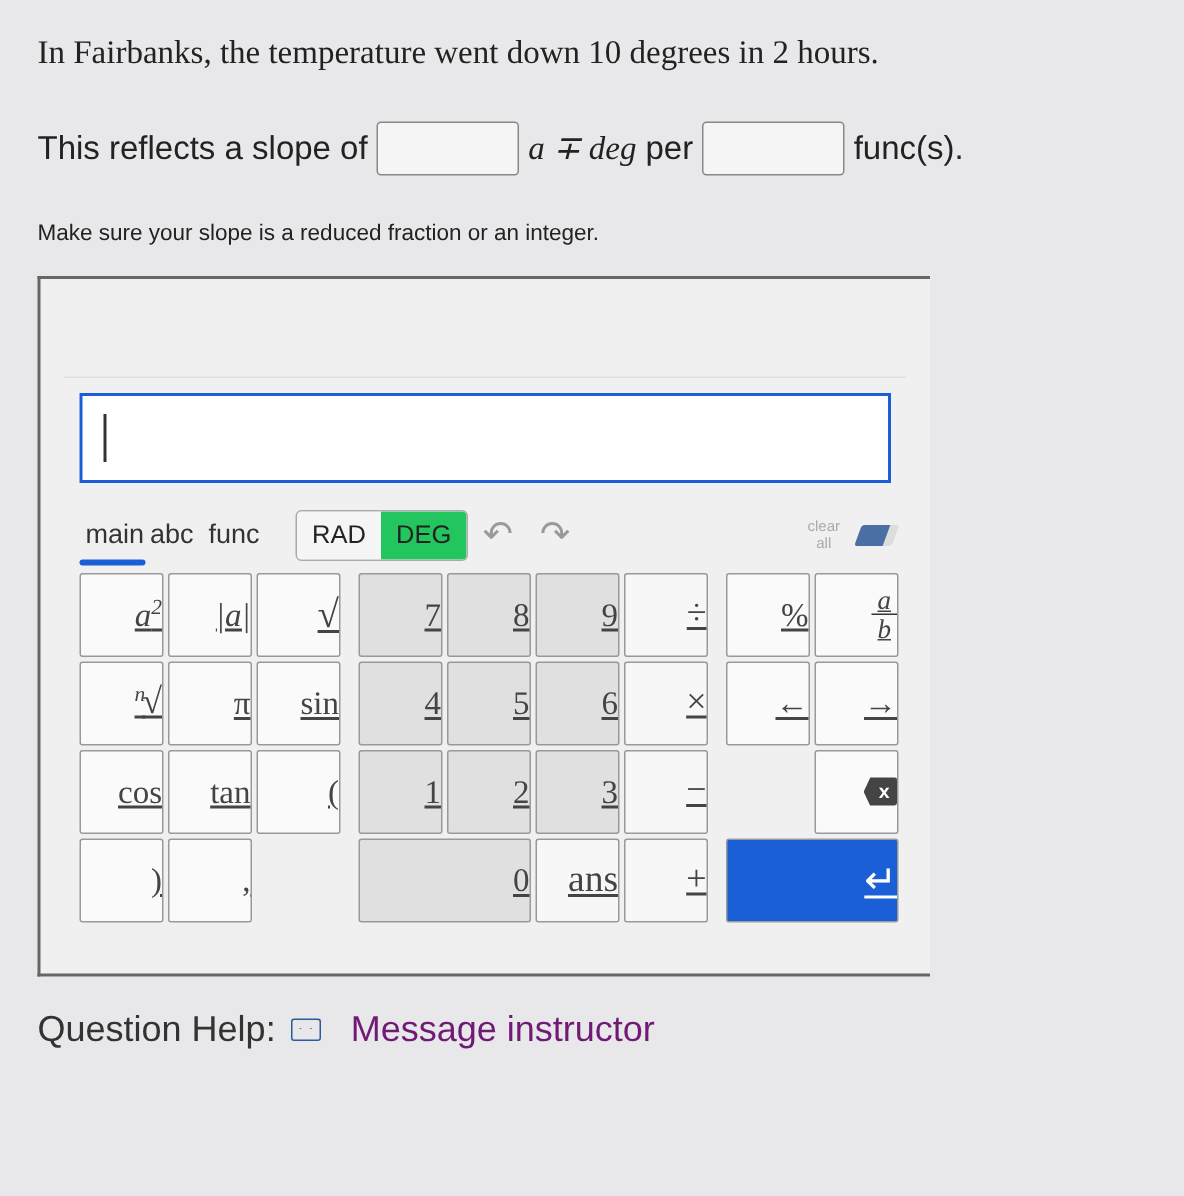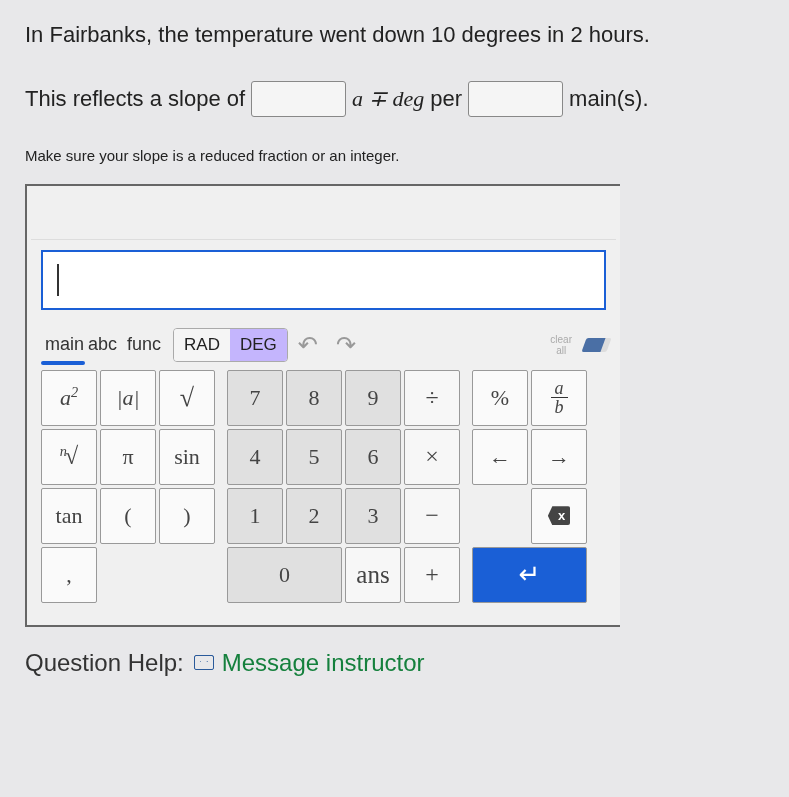--- a/index.html
+++ b/index.html
@@ -7,20 +7,21 @@
       font-family: Arial, Helvetica, sans-serif;
       background: #e8e8ea;
       padding: 20px 25px;
       color: #222;
       width: 789px;
     }
     .problem-line1 {
       font-size: 22px;
       margin-bottom: 30px;
       line-height: 1.4;
+      font-family: Liberation Serif, serif;
     }
     .problem-line2 {
       font-size: 22px;
       margin-bottom: 30px;
       display: flex;
       align-items: center;
       gap: 6px;
       flex-wrap: wrap;
     }
     .blank-input {
@@ -34,21 +35,21 @@
     }
     .italic { font-style: italic; font-family: 'Times New Roman', serif; }
     .hint-text {
       font-size: 15px;
       margin-bottom: 20px;
     }
     .calc-frame {
       border: 2px solid #666;
       border-right: none;
       width: 595px;
-      padding: 4px;
+      padding: 16px;
       background: #f0f0f0;
     }
     .calc-empty-top {
       height: 50px;
       border-bottom: 1px solid #ddd;
     }
     .calc-display-wrap {
       padding: 10px;
     }
     .calc-display {
@@ -87,30 +88,30 @@
       width: 44px;
       height: 4px;
       background: #1a5fd6;
       border-radius: 2px;
     }
     .mode-toggle {
       display: flex;
       border: 1px solid #aaa;
       border-radius: 4px;
       overflow: hidden;
-      margin-left: 6px;
+      margin-left: 18px;
     }
     .mode-btn {
       padding: 6px 10px;
       background: #f5f5f5;
       font-size: 17px;
       cursor: pointer;
     }
     .mode-btn.selected {
-      background: #c4b5fd;
+      background: #22c55e;
     }
     .hist-btn {
       font-size: 24px;
       color: #999;
       padding: 0 8px;
       cursor: pointer;
     }
     .clear-btn {
       font-size: 10px;
       color: #aaa;
@@ -146,26 +147,27 @@
       gap: 3px;
     }
     .grid-func { grid-template-columns: repeat(3, 56px); grid-template-rows: repeat(4, 56px); }
     .grid-num  { grid-template-columns: repeat(4, 56px); grid-template-rows: repeat(4, 56px); }
     .grid-side { grid-template-columns: repeat(2, 56px); grid-template-rows: repeat(4, 56px); }
     .key {
       border: 1.5px solid #999;
       background: #fafafa;
       display: flex;
       align-items: center;
-      justify-content: center;
+      justify-content: flex-end;
       font-size: 22px;
       font-family: 'Times New Roman', serif;
       cursor: pointer;
       border-radius: 2px;
       color: #444;
+      text-decoration: underline;
     }
     .key.num { background: #e0e0e0; }
     .key.op { background: #f7f7f7; font-size: 24px; }
     .key.wide { grid-column: span 2; }
     .key.blank { border: none; background: transparent; cursor: default; }
     .key.enter { background: #1a5fd6; color: #fff; font-size: 26px; }
     .key.backspace { font-size: 18px; }
     .bksp-icon{
       background:#444; color:#fff; font-size:13px; font-weight:bold;
       padding:2px 5px 2px 10px;
@@ -187,24 +189,24 @@
     .sub-pre { font-size: 0.65em; vertical-align: super; margin-right:-2px;}
     .help-row {
       margin-top: 22px;
       font-size: 24px;
       display: flex;
       align-items: center;
       gap: 10px;
       color: #333;
     }
     .help-link {
-      color: #15803d;
-      display: flex;
-      align-items: center;
-      gap: 8px;
+      color: #701a75;
+      display: flex;
+      align-items: center;
+      gap: 20px;
       cursor: pointer;
     }
     .mail-icon {
       width: 20px; height: 15px; border: 1.5px solid #2a5a9a; border-radius: 2px;
       position: relative;
     }
     .mail-icon::after{
       content:''; position:absolute; left:0; right:0; top:0; height:8px;
       border-bottom:1.5px solid #2a5a9a;
       clip-path: polygon(0 0, 50% 100%, 100% 0, 100% 10%, 50% 110%, 0 10%);
@@ -217,21 +219,21 @@
 <body>
 
 <div class="problem-line1">In Fairbanks, the temperature went down 10 degrees in 2 hours.</div>
 
 <div class="problem-line2">
   <span>This reflects a slope of</span>
   <input class="blank-input" value="" style="">
   <span class="italic">a ∓ deg</span>
   <span>per</span>
   <input class="blank-input" value="" style="">
-  <span>main(s).</span>
+  <span>func(s).</span>
 </div>
 
 <div class="hint-text">Make sure your slope is a reduced fraction or an integer.</div>
 
 <div class="calc-frame">
   <div class="calc-empty-top"></div>
   <div class="calc-display-wrap">
     <div class="calc-display">
       <span class="cursor-bar"></span>
       <span></span>
@@ -271,20 +273,23 @@
       <div class="key">
           <span><span class="sub-pre italic">n</span><span style="font-size:24px;">√</span></span>
         </div>
       <div class="key">
           <span>π</span>
         </div>
       <div class="key">
           <span>sin</span>
         </div>
       <div class="key">
+          <span>cos</span>
+        </div>
+      <div class="key">
           <span>tan</span>
         </div>
       <div class="key">
           <span>(</span>
         </div>
       <div class="key">
           <span>)</span>
         </div>
       <div class="key">
           <span>,</span>

